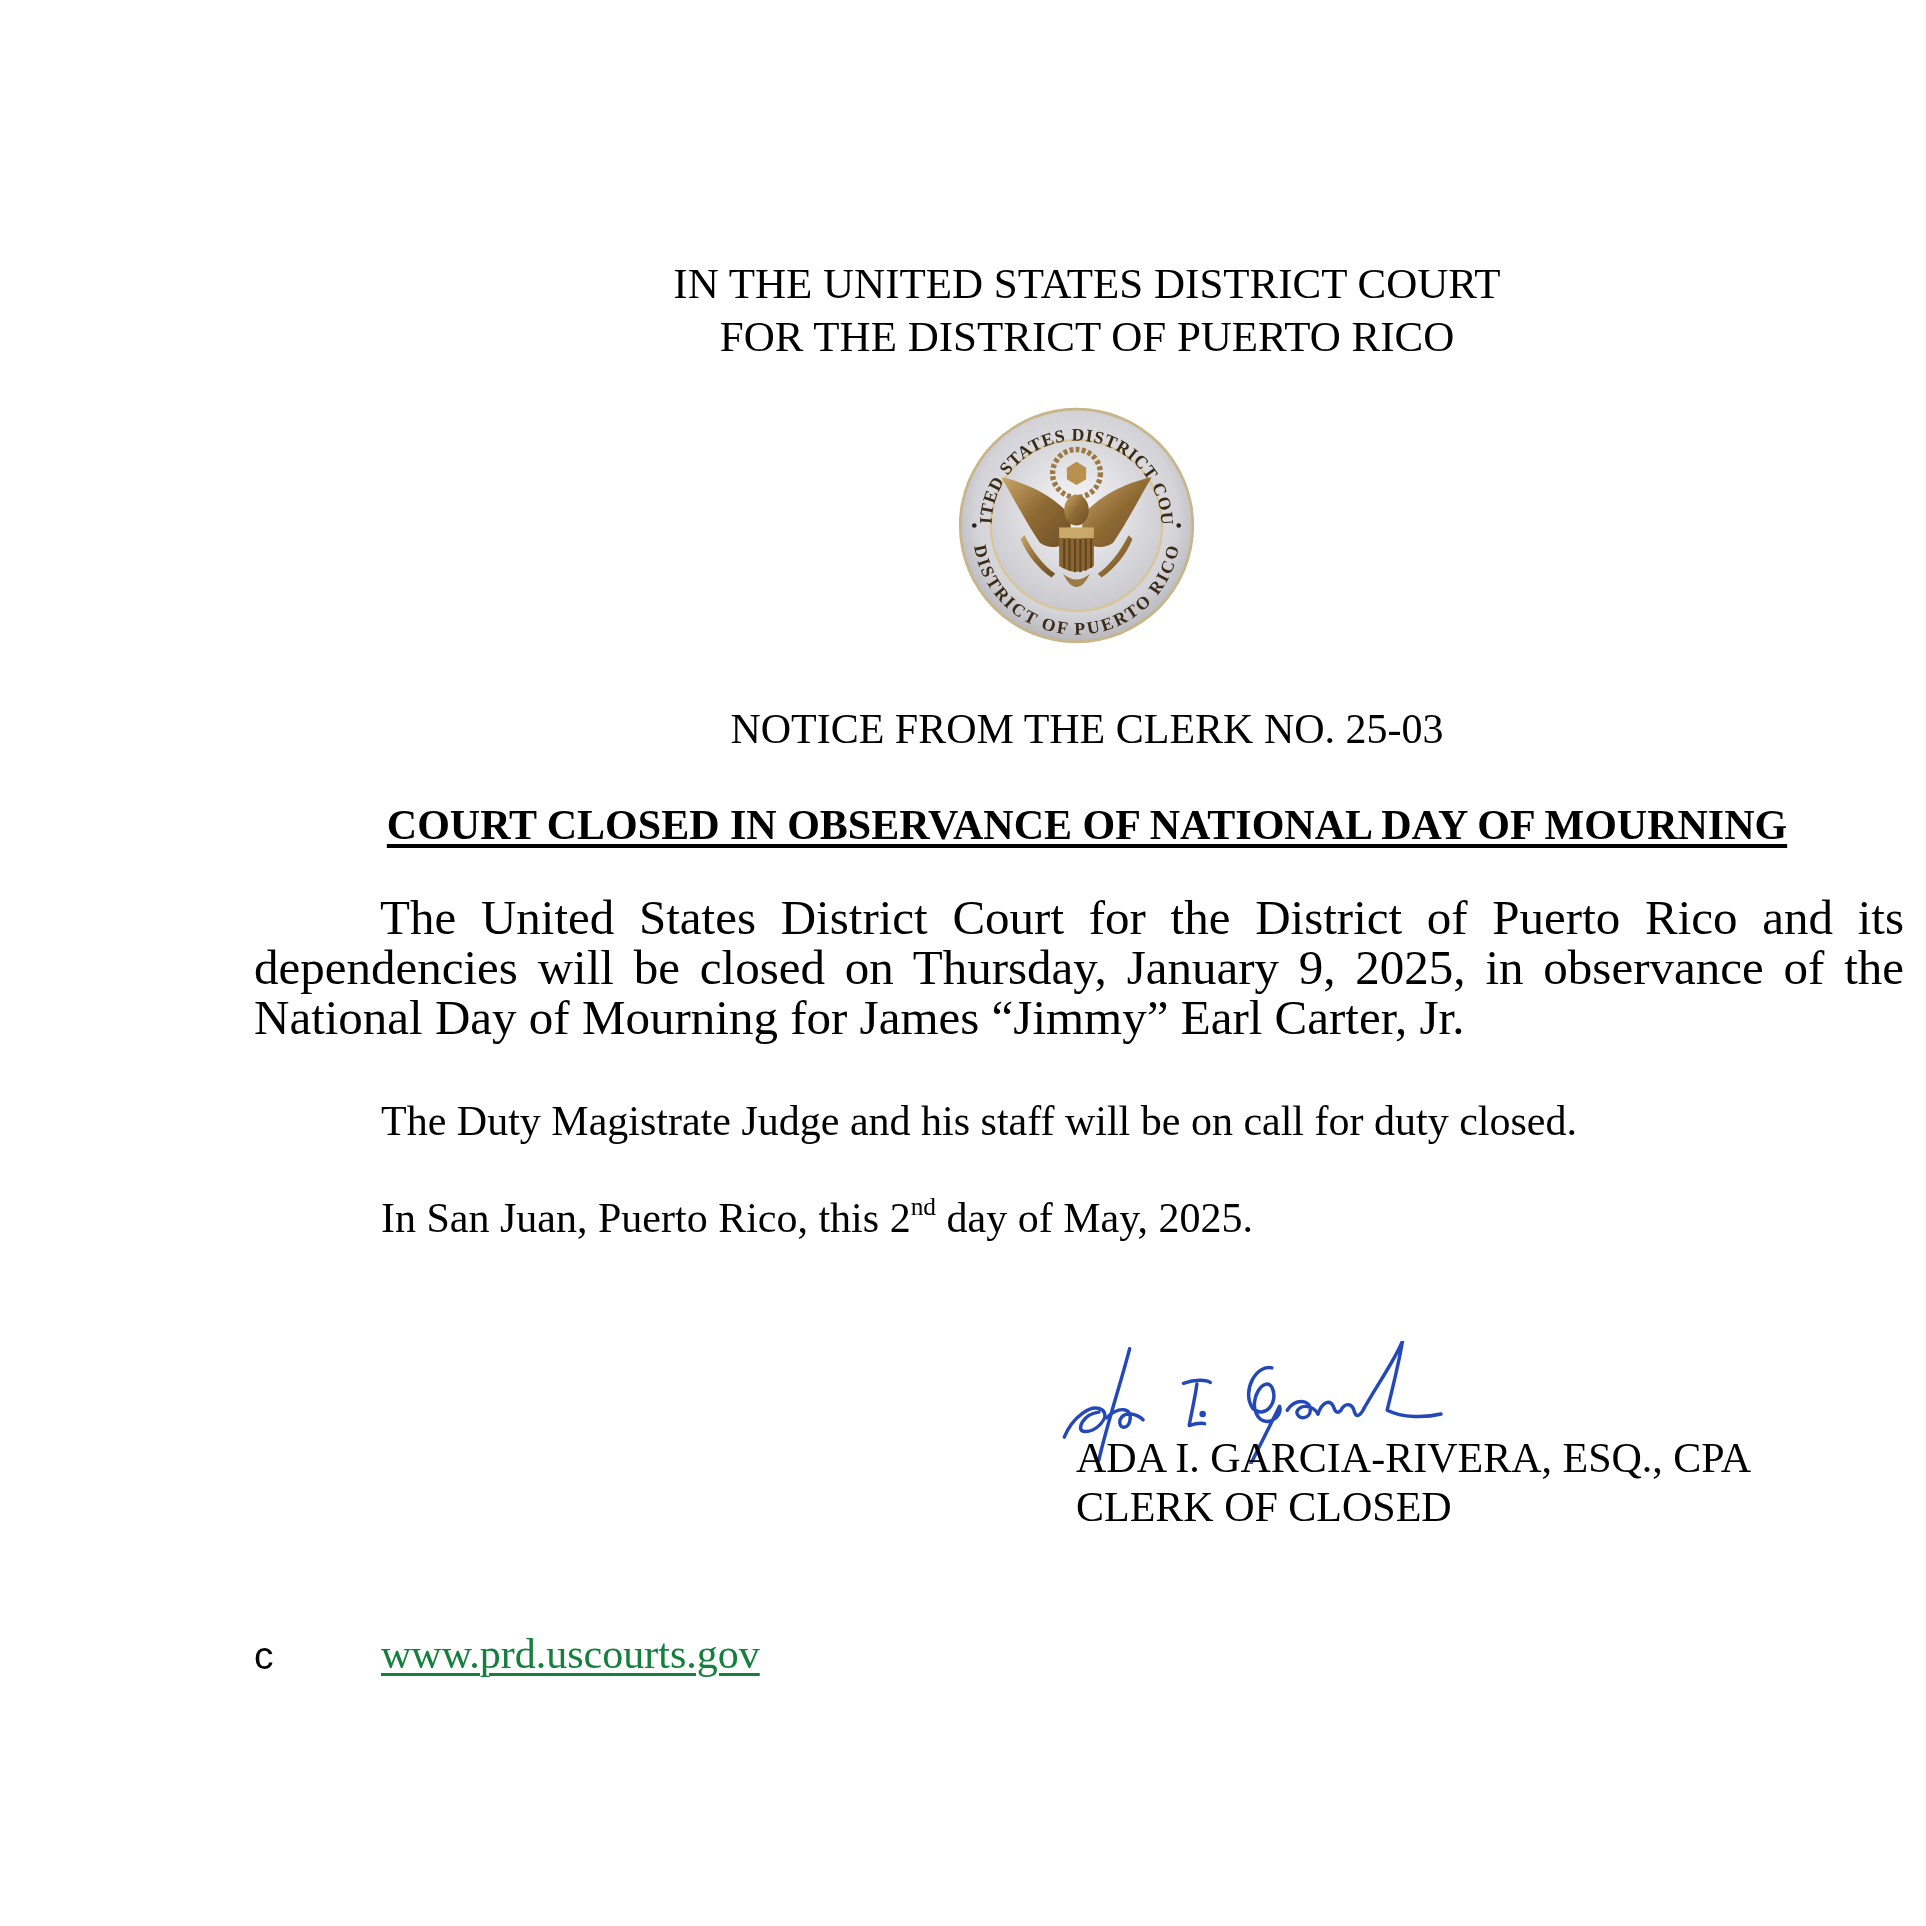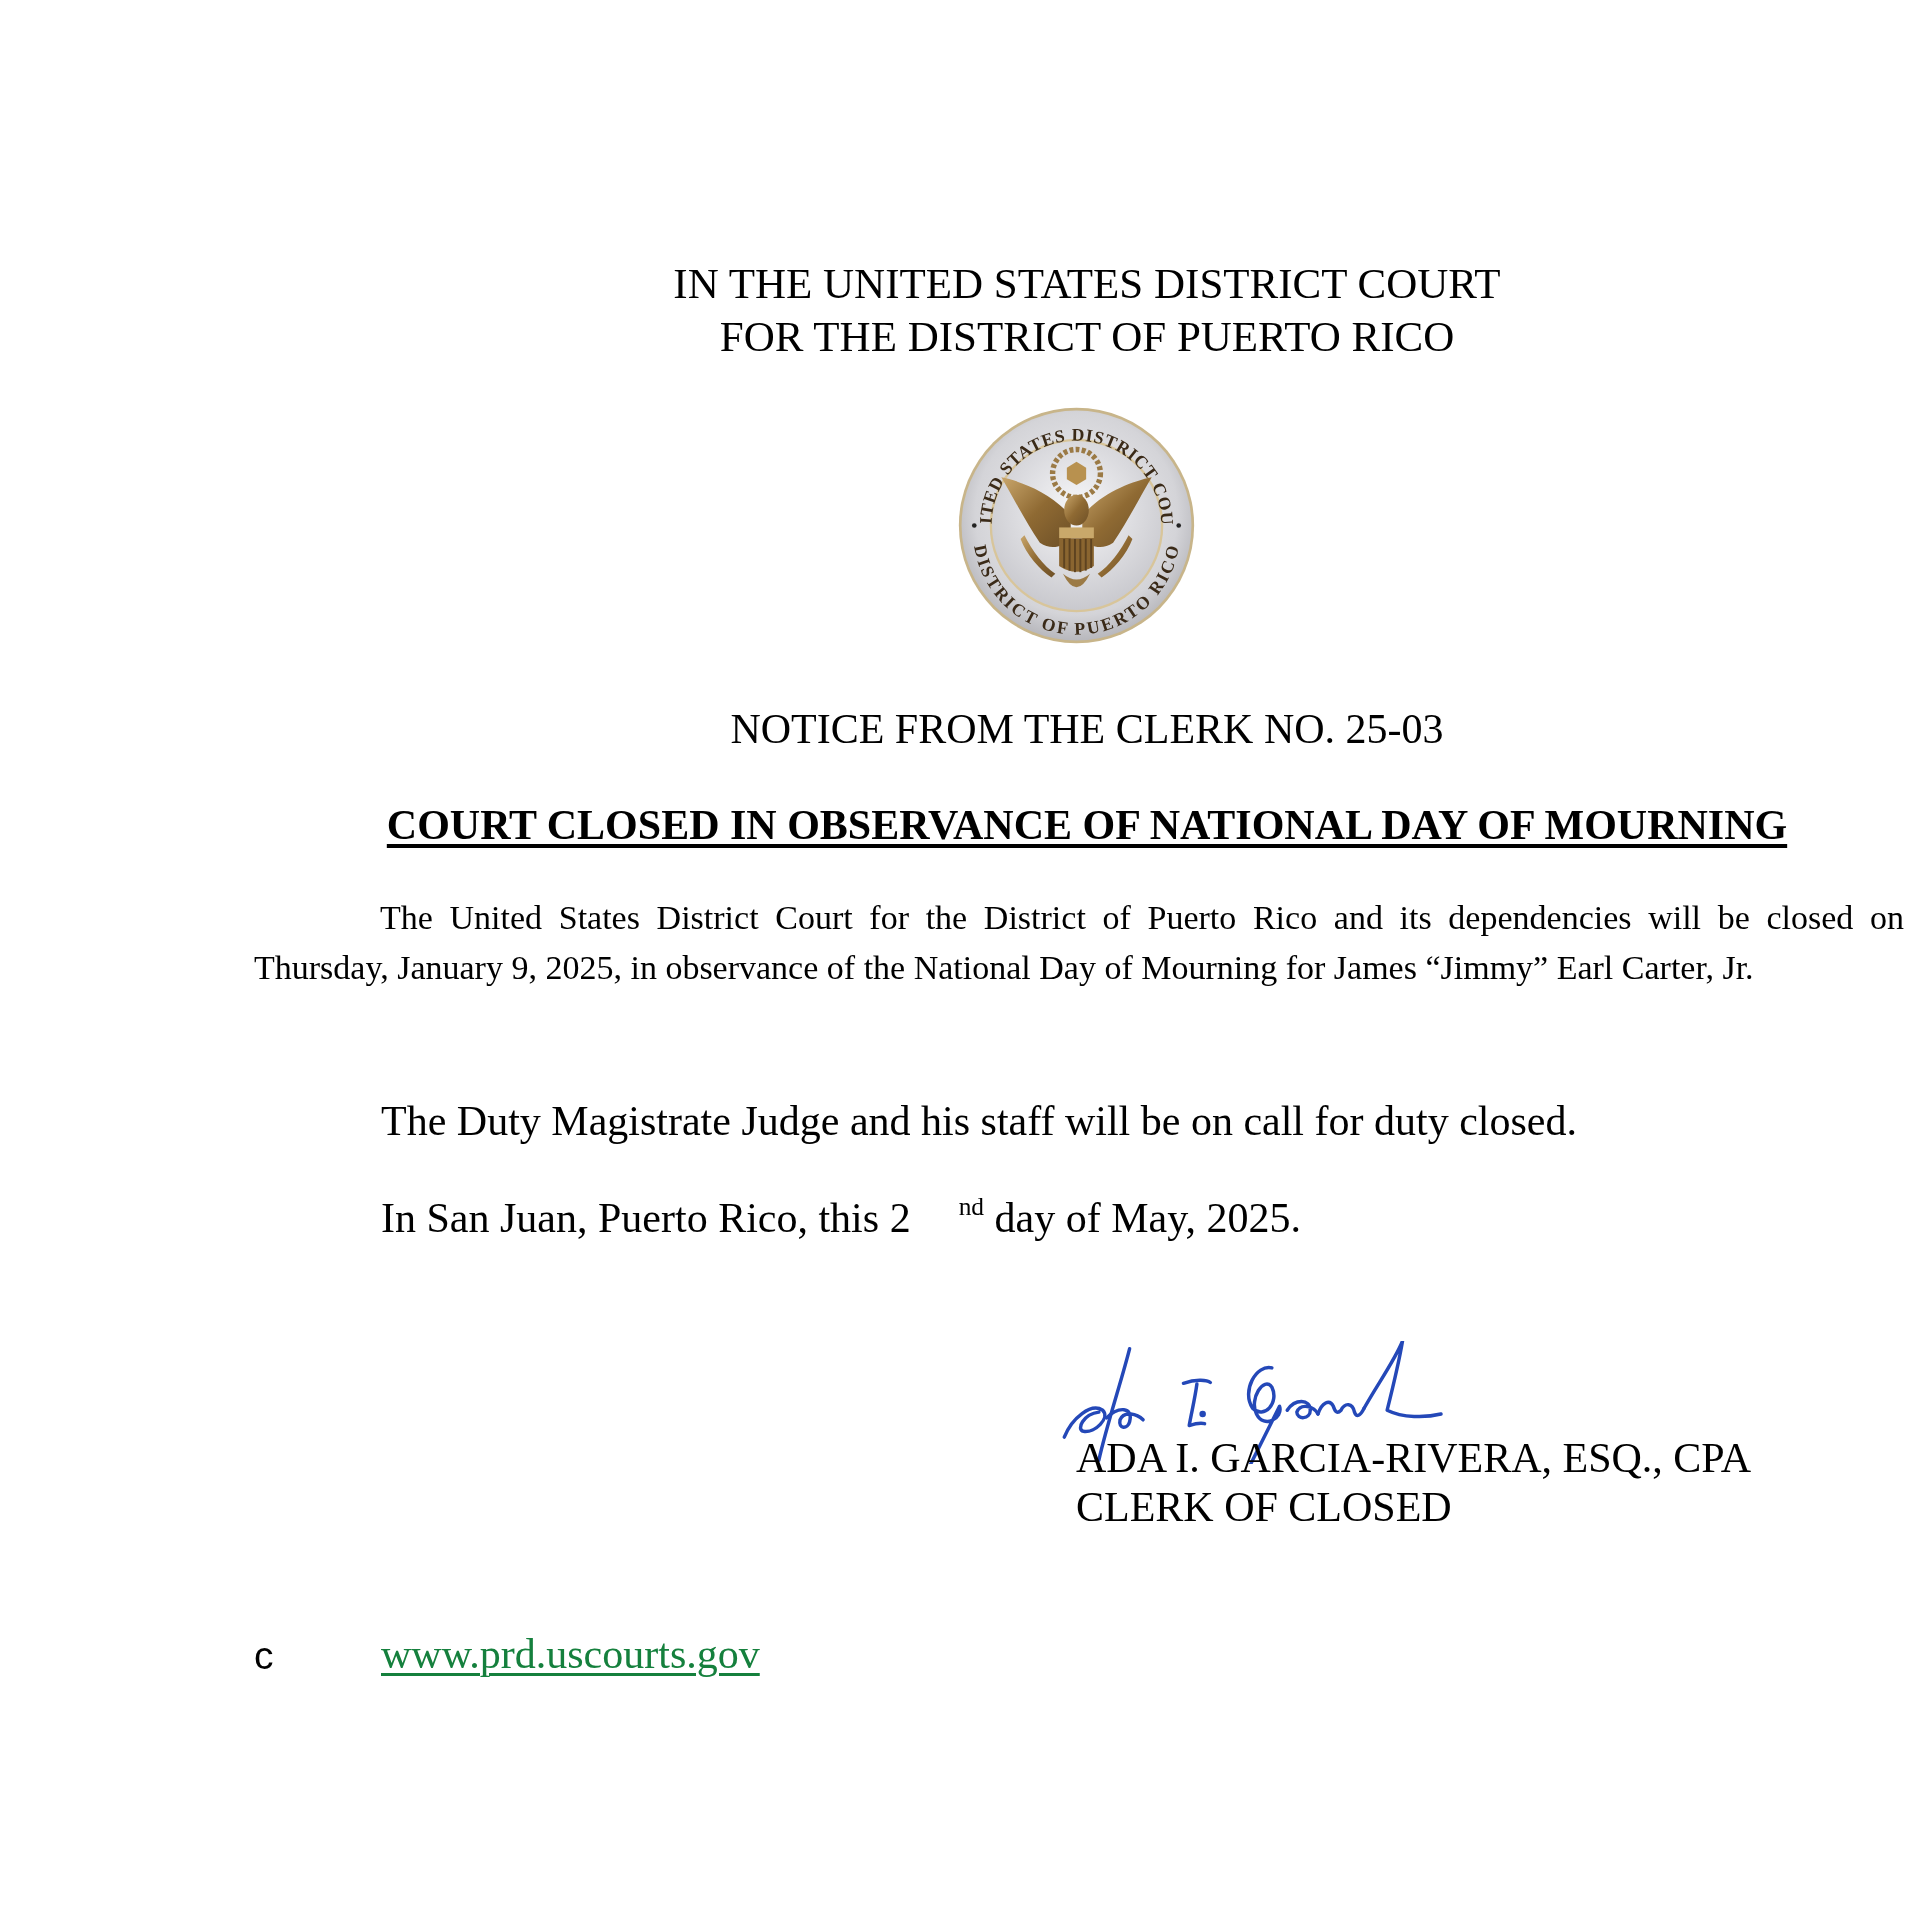--- a/index.html
+++ b/index.html
@@ -3,24 +3,24 @@
   <meta charset="utf-8">
   <style>
     html, body { margin: 0; padding: 0; background: #ffffff; }
     body { width: 2174px; height: 2814px; position: relative; overflow: hidden;
            font-family: "Liberation Serif", "DejaVu Serif", serif; color: #000; }
     .page { position: absolute; left: 0; top: 0; width: 2174px; height: 2814px; background: #fff; }
     .line { position: absolute; white-space: nowrap; font-size: 42px; line-height: 1; }
     .center { left: 0; width: 2174px; text-align: center; }
     .header-line { font-size: 43px; }
     .bold-u { font-weight: bold; text-decoration: underline; text-decoration-thickness: 3.5px; text-underline-offset: 5.4px; }
-    .para-block { position: absolute; left: 254px; width: 1650px; font-size: 34px; line-height: 50px; text-align: justify; }
+    .para-block { position: absolute; left: 254px; width: 1650px; font-size: 49px; line-height: 50px; text-align: justify; }
     .para-block .first { text-indent: 126px; }
     .indent { left: 381px; }
-    sup { font-size: 25.4px; vertical-align: 17px; line-height: 0; margin-left: 48px; }
+    sup { font-size: 25.4px; vertical-align: 17px; line-height: 0; }
     .seal { position: absolute; left: 955px; top: 404px; width: 243px; height: 243px; }
     .signature { position: absolute; left: 1056px; top: 1341px; width: 547px; height: 123px; }
     .sig-block { left: 1076px; }
     .cc { position: absolute; left: 254px; top: 1634px; font-family: "Liberation Sans", "DejaVu Sans", sans-serif; font-size: 39px; }
     .link { position: absolute; left: 381px; top: 1630px; font-size: 42px; color: #15803d;
             text-decoration: underline; text-decoration-thickness: 3.1px; text-underline-offset: 5.4px; cursor: pointer; }
   </style>
 </head>
 <body>
 

